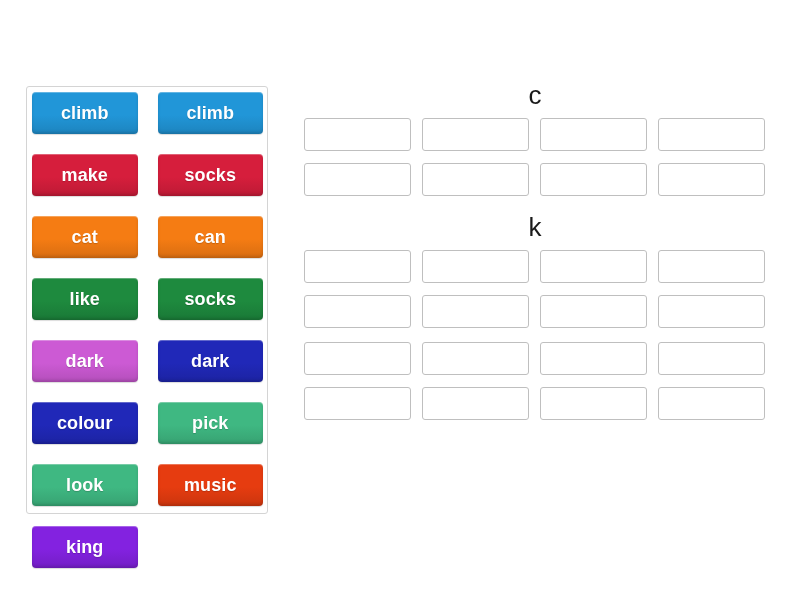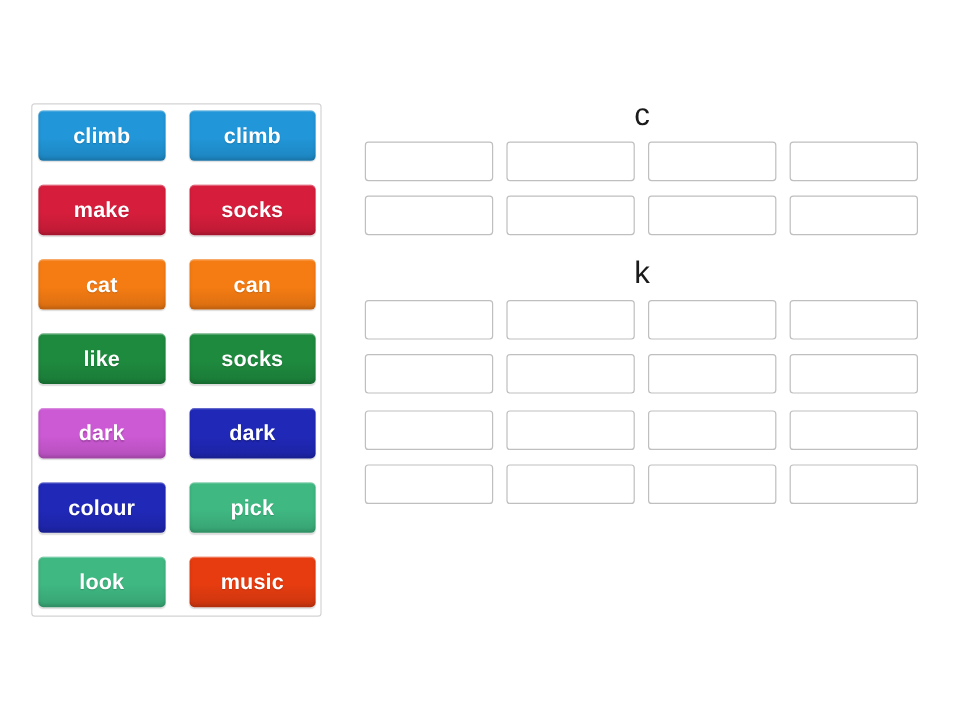--- a/index.html
+++ b/index.html
@@ -112,20 +112,21 @@
         <div class="tile" style="background: linear-gradient(rgb(245, 124, 19) 0%, rgb(245, 124, 19) 55%, rgb(216, 109, 17) 100%);">cat</div>
         <div class="tile" style="background: linear-gradient(rgb(245, 124, 19) 0%, rgb(245, 124, 19) 55%, rgb(216, 109, 17) 100%);">can</div>
         <div class="tile" style="background: linear-gradient(rgb(30, 138, 62) 0%, rgb(30, 138, 62) 55%, rgb(26, 121, 55) 100%);">like</div>
         <div class="tile" style="background: linear-gradient(rgb(30, 138, 62) 0%, rgb(30, 138, 62) 55%, rgb(26, 121, 55) 100%);">socks</div>
         <div class="tile" style="background: linear-gradient(rgb(204, 90, 212) 0%, rgb(204, 90, 212) 55%, rgb(180, 79, 187) 100%);">dark</div>
         <div class="tile" style="background: linear-gradient(rgb(32, 40, 184) 0%, rgb(32, 40, 184) 55%, rgb(28, 35, 162) 100%);">dark</div>
         <div class="tile" style="background: linear-gradient(rgb(32, 40, 184) 0%, rgb(32, 40, 184) 55%, rgb(28, 35, 162) 100%);">colour</div>
         <div class="tile" style="background: linear-gradient(rgb(63, 184, 130) 0%, rgb(63, 184, 130) 55%, rgb(55, 162, 114) 100%);">pick</div>
         <div class="tile" style="background: linear-gradient(rgb(63, 184, 130) 0%, rgb(63, 184, 130) 55%, rgb(55, 162, 114) 100%);">look</div>
         <div class="tile" style="background: linear-gradient(rgb(230, 60, 16) 0%, rgb(230, 60, 16) 55%, rgb(202, 53, 14) 100%);">music</div>
+        <div class="tile" style="background: linear-gradient(rgb(131, 34, 224) 0%, rgb(131, 34, 224) 55%, rgb(115, 30, 197) 100%);">king</div>
         <div class="tile empty-slot"></div>
       </div>
   </div>
 
   <div id="categories">
       <div class="category">
         <div class="category-title">c</div>
         <div class="slot-grid">
           <div class="slot"></div>
           <div class="slot"></div>

